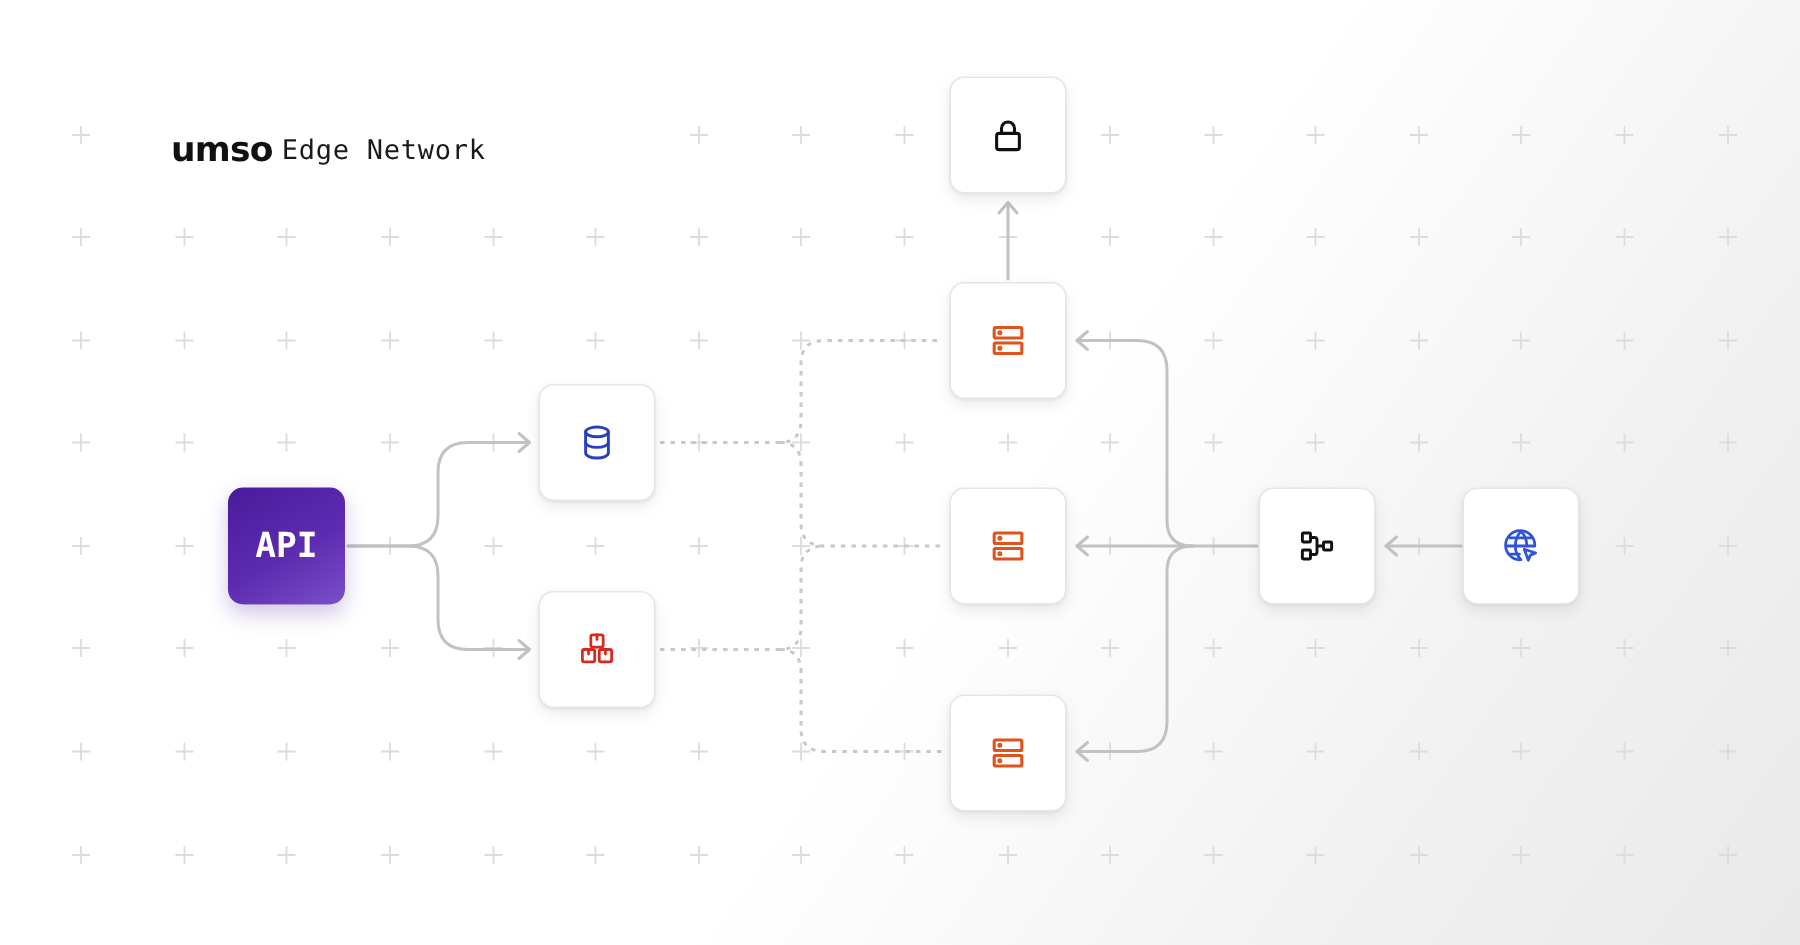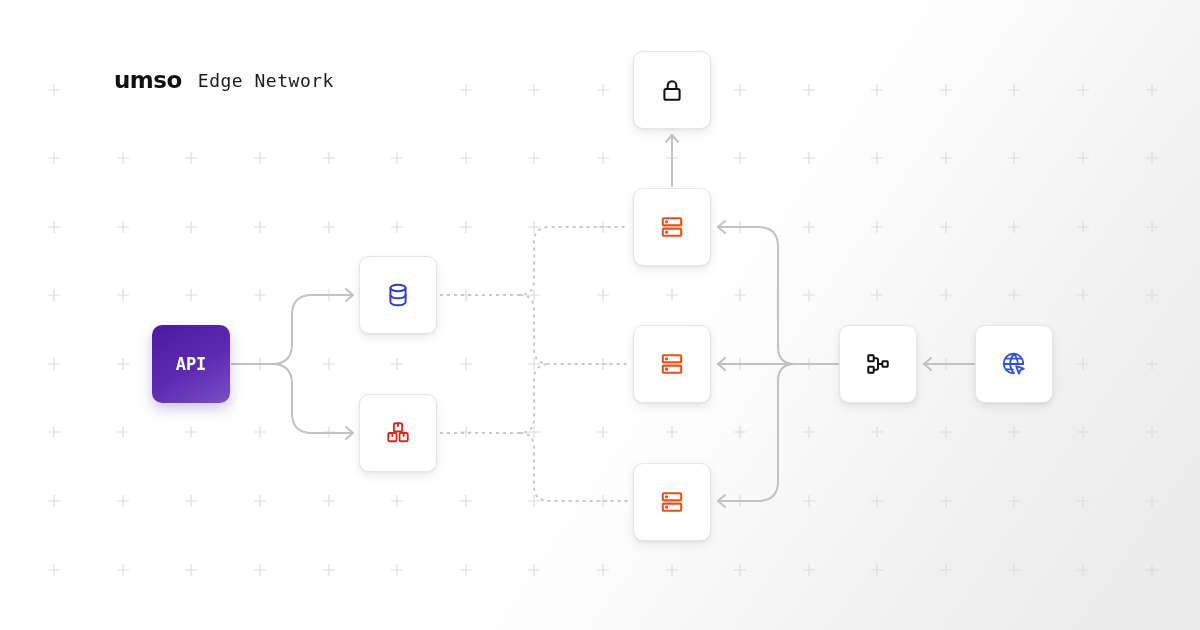--- a/index.html
+++ b/index.html
@@ -5,22 +5,22 @@
   html, body { margin: 0; padding: 0; }
   body {
     width: 1200px; height: 630px; overflow: hidden; position: relative;
     background: linear-gradient(125deg, #ffffff 0%, #ffffff 55%, #f1f1f1 80%, #e9e9e9 100%);
     font-family: "DejaVu Sans", sans-serif;
   }
   #stage { position: absolute; left: 0; top: 0; width: 1200px; height: 630px; }
   #grid { position: absolute; left: 0; top: 0; }
   #links { position: absolute; left: 0; top: 0; }
   .title {
-    position: absolute; left: 114px; top: 60px; height: 40px;
-    display: flex; align-items: center; gap: 16px;
+    position: absolute; left: 114px; top: 80px; height: 40px;
+    display: flex; align-items: center; gap: 6px;
   }
   .brand {
     font-family: "DejaVu Sans", sans-serif; font-weight: bold; font-size: 23px;
     letter-spacing: -0.5px; color: #111;
   }
   .heading {
     font-family: "DejaVu Sans Mono", monospace; font-size: 18px; color: #1a1a1a;
     letter-spacing: 0.5px;
   }
   .node {
@@ -30,21 +30,21 @@
     display: flex; align-items: center; justify-content: center;
   }
   .node svg { width: 26px; height: 26px; }
   .node.api {
     background: linear-gradient(150deg, #4a1a9c 0%, #5d2bb0 55%, #7a4fca 100%);
     border: none;
     box-shadow: 0 6px 14px rgba(70,30,150,0.25);
   }
   .api-label {
     font-family: "DejaVu Sans Mono", monospace; font-weight: bold;
-    font-size: 17px; color: #ffffff;
+    font-size: 23px; color: #ffffff;
   }
 </style>
 </head>
 <body>
 
 <div id="stage">
 
   <svg id="grid" width="1200" height="630">
       <path d="M48 90 H60 M54 84 V96" stroke="#dcdcdc" stroke-width="1.2"></path>
       <path d="M460 90 H472 M466 84 V96" stroke="#dcdcdc" stroke-width="1.2"></path>

